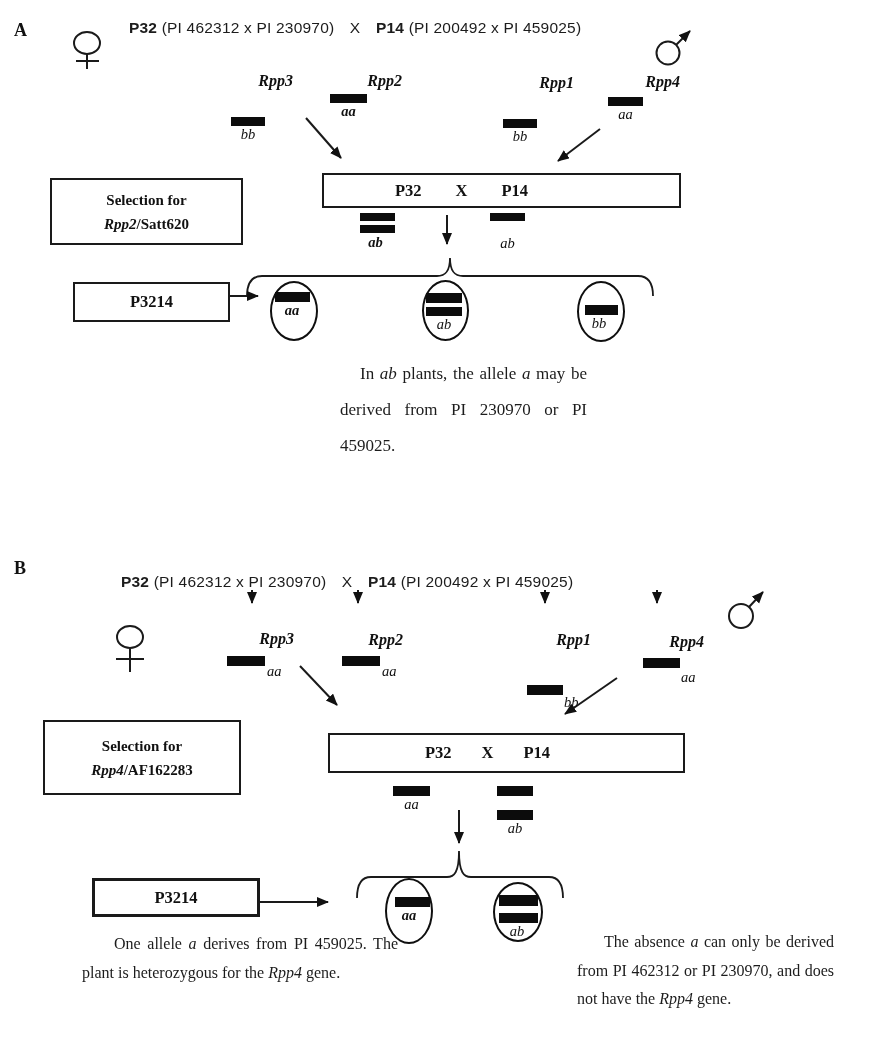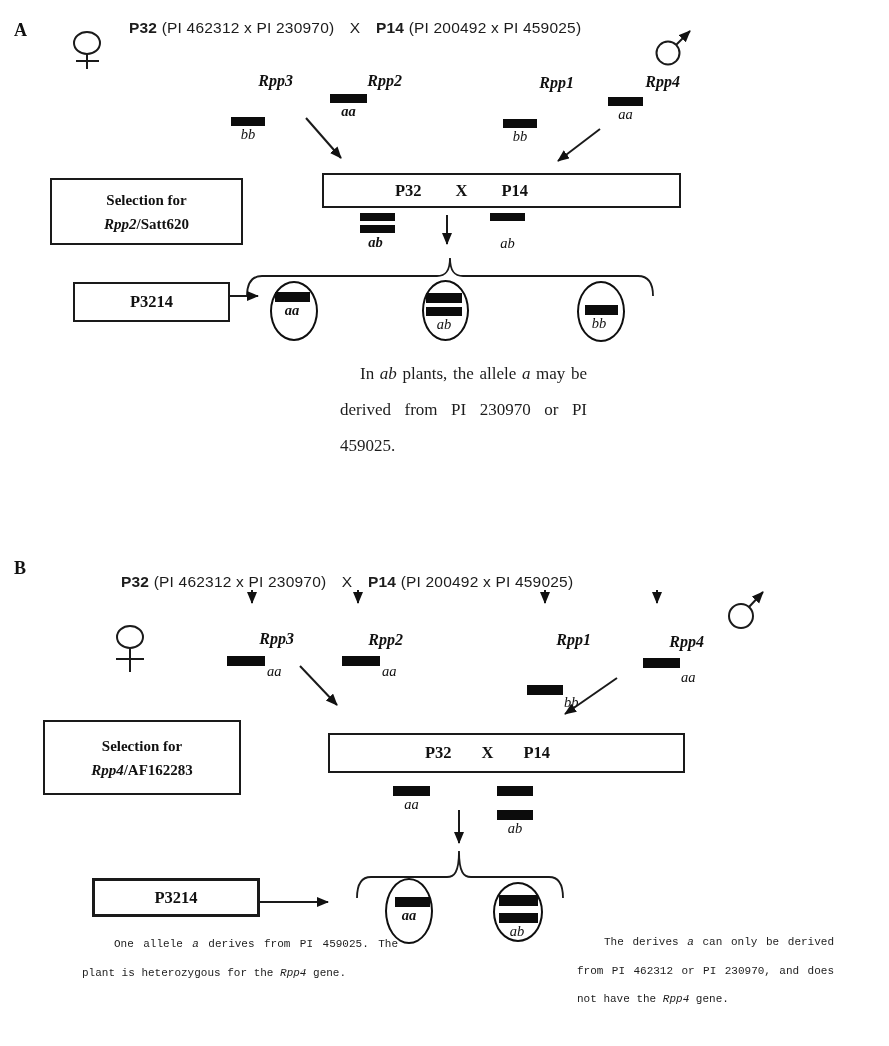--- a/index.html
+++ b/index.html
@@ -16,21 +16,21 @@
   .al.b{font-weight:bold;}
   .al.c{text-align:center;}
   .selbox{position:absolute;border:2px solid #1a1a1a;display:flex;flex-direction:column;justify-content:center;align-items:center;text-align:center;font:bold 15px "Liberation Serif",serif;line-height:24px;background:#fff;}
   .crossbox{position:absolute;border:2px solid #1a1a1a;display:flex;align-items:center;font:bold 16.5px "Liberation Serif",serif;background:#fff;}
   .crossbox span{display:inline-block;}
   .pbox{position:absolute;border:2px solid #1a1a1a;display:flex;align-items:center;justify-content:center;font:bold 16.5px "Liberation Serif",serif;background:#fff;}
   .oval{position:absolute;border:2.5px solid #0f0f0f;border-radius:50%;background:#fff;}
   .note{position:absolute;text-align:justify;color:#1c1c1c;}
   .note i{font-style:italic;}
   .noteA{font-size:17px;line-height:36px;}
-  .noteB{font-size:11px;line-height:28.5px;font-family:Liberation Mono, monospace;}
+  .noteB{font-size:16px;line-height:28.5px;}
   svg.overlay{position:absolute;left:0;top:0;pointer-events:none;}
 </style>
 </head>
 <body>
 
 <div id="canvas">
 
   <svg class="overlay" width="889" height="1046" viewBox="0 0 889 1046">
     <defs>
       <marker id="ah" markerUnits="userSpaceOnUse" markerWidth="14" markerHeight="12" refX="11" refY="5" orient="auto">
@@ -192,15 +192,15 @@
   <div class="oval" style="left:385px;top:878px;width:44px;height:62px;"></div>
   <div class="bar" style="left:395px;top:897px;width:35px;height:10px;"></div>
   <div class="al b c" style="left:389px;top:907px;width:40px;">aa</div>
 
   <div class="oval" style="left:493px;top:882px;width:46px;height:56px;"></div>
   <div class="bar" style="left:499px;top:895px;width:39px;height:11px;"></div>
   <div class="bar" style="left:499px;top:913px;width:39px;height:10px;"></div>
   <div class="al c" style="left:497px;top:923px;width:40px;">ab</div>
 
   <div class="note noteB" style="left:82px;top:930px;width:316px;text-indent:32px;"><span>One allele </span><i>a</i><span> derives from PI 459025. The plant is heterozygous for the </span><i>Rpp4</i><span> gene.</span></div>
-  <div class="note noteB" style="left:577px;top:928px;width:257px;text-indent:27px;"><span>The derives </span><i>a</i><span> can only be derived from PI 462312 or PI 230970, and does not have the </span><i>Rpp4</i><span> gene.</span></div>
+  <div class="note noteB" style="left:577px;top:928px;width:257px;text-indent:27px;"><span>The absence </span><i>a</i><span> can only be derived from PI 462312 or PI 230970, and does not have the </span><i>Rpp4</i><span> gene.</span></div>
 
 </div>
 
 </body></html>

